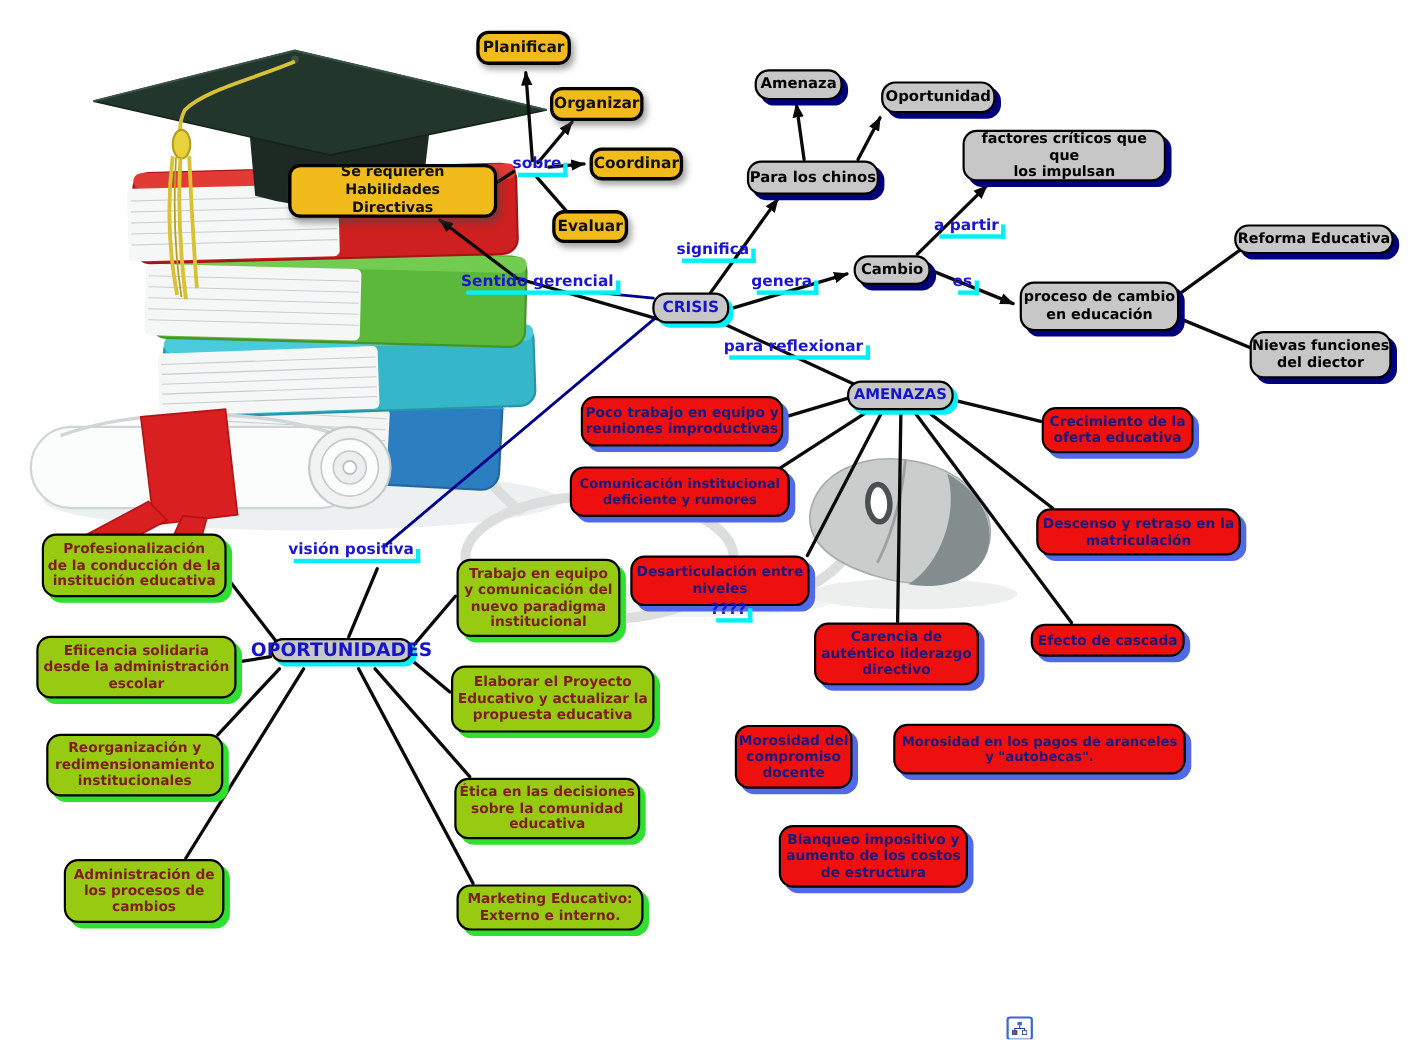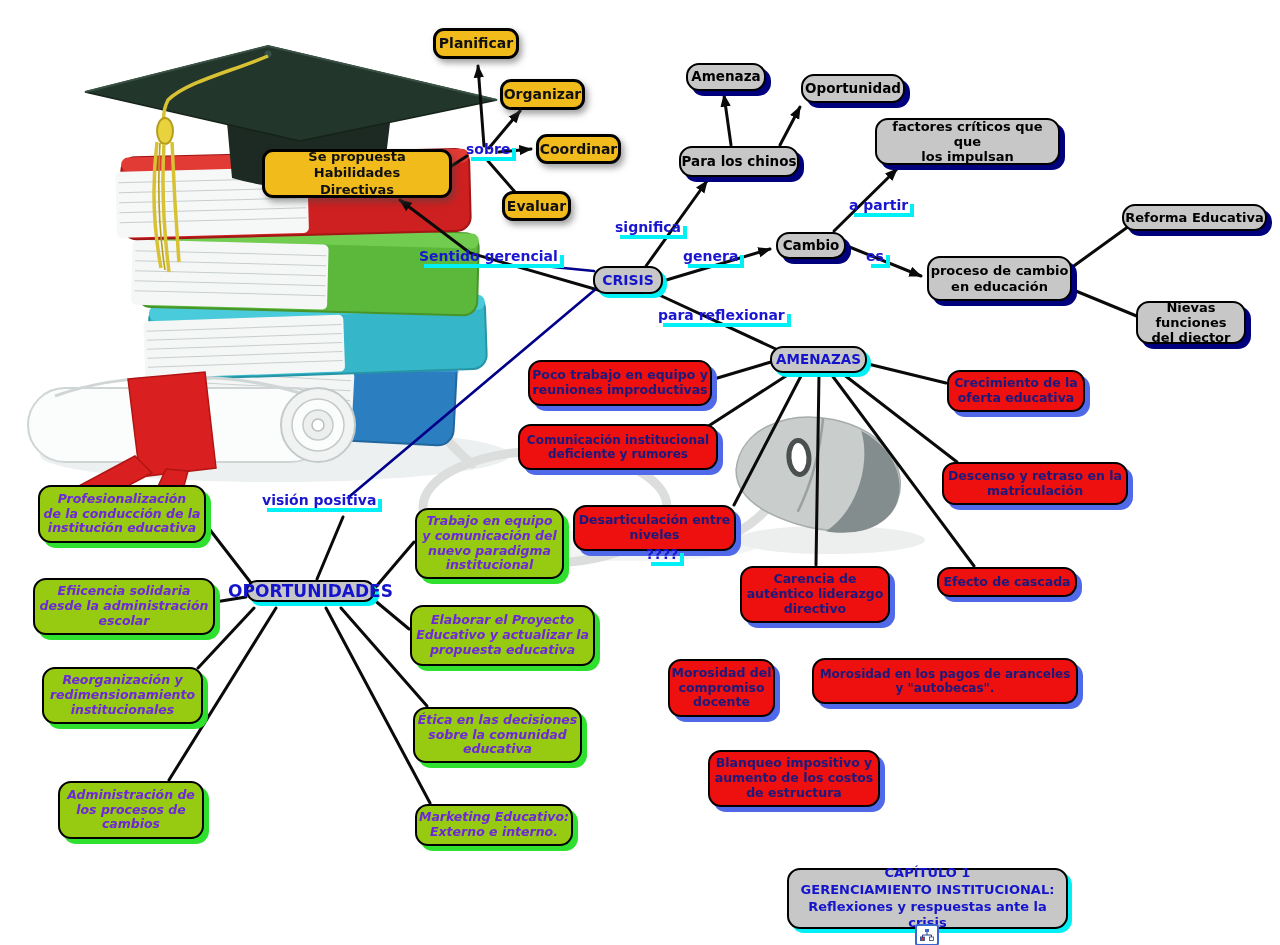--- a/index.html
+++ b/index.html
@@ -9,21 +9,21 @@
   svg.connectors{z-index:1;}
   .node{position:absolute;box-sizing:border-box;display:flex;align-items:center;justify-content:center;
         text-align:center;font-weight:bold;border:2.5px solid #000;border-radius:13px;padding:1px 0;
         line-height:1.18;z-index:2;font-size:12.5px;white-space:pre-line;}
   .yellow{background:#F2BB1C;border-width:3px;border-radius:11px;color:#101010;
           box-shadow:3px 4px 6px rgba(70,70,70,.5);font-size:14px;}
   .yellow.multi{font-size:13px;line-height:1.25;}
   .gray{background:#C7C7C7;color:#000;box-shadow:5px 5px 0 #00007D;font-size:13.5px;}
   .grayblue{background:#C7C7C7;color:#1414CC;box-shadow:4px 4px 0 #00F0F5;font-size:14px;}
   .red{background:#EE0F0F;color:#1A1A7E;box-shadow:5px 5px 0 #5069E8;}
-  .green{background:#97CB11;color:#6d28d9;box-shadow:5px 5px 0 #2FE02F;font-style:italic;}
+  .green{background:#97CB11;color:#7f1d1d;box-shadow:5px 5px 0 #2FE02F;}
   .link-label{position:absolute;z-index:3;font-weight:bold;color:#1A16D0;font-size:14px;white-space:nowrap;}
   .link-label::after{content:"";position:absolute;left:5px;right:-6px;bottom:-4px;height:4px;background:#00F0F5;}
   .link-label::before{content:"";position:absolute;right:-6px;bottom:-4px;width:4px;height:13px;background:#00F0F5;}
   #capitulo-node{line-height:1.3;font-size:13px;}
   #cap-icon{position:absolute;left:915px;top:924px;width:20px;height:18px;background:#fff;
             border:2px solid #3A66D0;border-radius:3px;z-index:4;display:flex;align-items:center;justify-content:center;}
 </style>
 </head>
 <body>
 
@@ -187,41 +187,38 @@
     <g stroke="#00008B" stroke-width="2.6" fill="none" stroke-linecap="round">
       <path d="M597,288 L350,496"></path>
       <path d="M594,271 L543,266"></path>
     </g>
   </svg>
 
   <div class="node yellow" style="left:433px;top:28px;width:86px;height:31px">Planificar</div>
   <div class="node yellow" style="left:500px;top:79px;width:85px;height:31px">Organizar</div>
   <div class="node yellow" style="left:536px;top:134px;width:85px;height:30px">Coordinar</div>
   <div class="node yellow" style="left:502px;top:191px;width:69px;height:30px">Evaluar</div>
-  <div class="node yellow multi" style="left:262px;top:149px;width:190px;height:49px">Se propuesta Habilidades
+  <div class="node yellow multi" style="left:262px;top:149px;width:190px;height:49px">Se requieren Habilidades
 Directivas</div>
 
   <div class="node gray" style="left:686px;top:63px;width:80px;height:28px">Amenaza</div>
   <div class="node gray" style="left:801px;top:74px;width:104px;height:29px">Oportunidad</div>
   <div class="node gray" style="left:679px;top:146px;width:120px;height:31px">Para los chinos</div>
   <div class="node gray" style="left:776px;top:232px;width:70px;height:27px">Cambio</div>
   <div class="node gray" style="left:875px;top:118px;width:185px;height:47px;font-size:13px">factores críticos que que
 los impulsan</div>
   <div class="node gray" style="left:927px;top:256px;width:145px;height:45px;font-size:13px">proceso de cambio
 en educación</div>
   <div class="node gray" style="left:1122px;top:204px;width:145px;height:27px;font-size:13px">Reforma Educativa</div>
-  <div class="node gray" style="left:1136px;top:301px;width:110px;height:43px;font-size:13px">Nievas funciones
+  <div class="node gray" style="left:1136px;top:301px;width:129px;height:43px;font-size:13px">Nievas funciones
 del diector</div>
 
   <div class="node grayblue" style="left:593px;top:266px;width:70px;height:28px">CRISIS</div>
   <div class="node grayblue" style="left:770px;top:346px;width:97px;height:27px;font-size:13.5px">AMENAZAS</div>
   <div class="node grayblue" style="left:246px;top:580px;width:129px;height:22px;font-size:17px">OPORTUNIDADES</div>
-  <div class="node grayblue" id="capitulo-node" style="left:787px;top:868px;width:281px;height:61px">CAPÍTULO 1
-GERENCIAMIENTO INSTITUCIONAL:
-Reflexiones y respuestas ante la crisis</div>
 
   <div class="node red" style="left:528px;top:360px;width:184px;height:46px">Poco trabajo en equipo y
 reuniones improductivas</div>
   <div class="node red" style="left:518px;top:424px;width:200px;height:46px;font-size:12px">Comunicación institucional
 deficiente y rumores</div>
   <div class="node red" style="left:573px;top:505px;width:163px;height:46px">Desarticulación entre
 niveles</div>
   <div class="node red" style="left:740px;top:566px;width:150px;height:57px">Carencia de
 auténtico liderazgo
 directivo</div>
@@ -254,21 +251,21 @@
   <div class="node green" style="left:415px;top:508px;width:149px;height:71px">Trabajo en equipo
 y comunicación del
 nuevo paradigma
 institucional</div>
   <div class="node green" style="left:410px;top:605px;width:185px;height:61px">Elaborar el Proyecto
 Educativo y actualizar la
 propuesta educativa</div>
   <div class="node green" style="left:413px;top:707px;width:169px;height:56px">Ética en las decisiones
 sobre la comunidad
 educativa</div>
-  <div class="node green" style="left:415px;top:804px;width:158px;height:42px">Marketing Educativo:
+  <div class="node green" style="left:415px;top:804px;width:170px;height:42px">Marketing Educativo:
 Externo e interno.</div>
 
   <span class="link-label" style="left:466px;top:141px">sobre</span>
   <span class="link-label" style="left:615px;top:219px">significa</span>
   <span class="link-label" style="left:419px;top:248px">Sentido gerencial</span>
   <span class="link-label" style="left:683px;top:248px">genera</span>
   <span class="link-label" style="left:849px;top:197px">a partir</span>
   <span class="link-label" style="left:866px;top:248px">es</span>
   <span class="link-label" style="left:658px;top:307px">para reflexionar</span>
   <span class="link-label" style="left:262px;top:492px">visión positiva</span>

